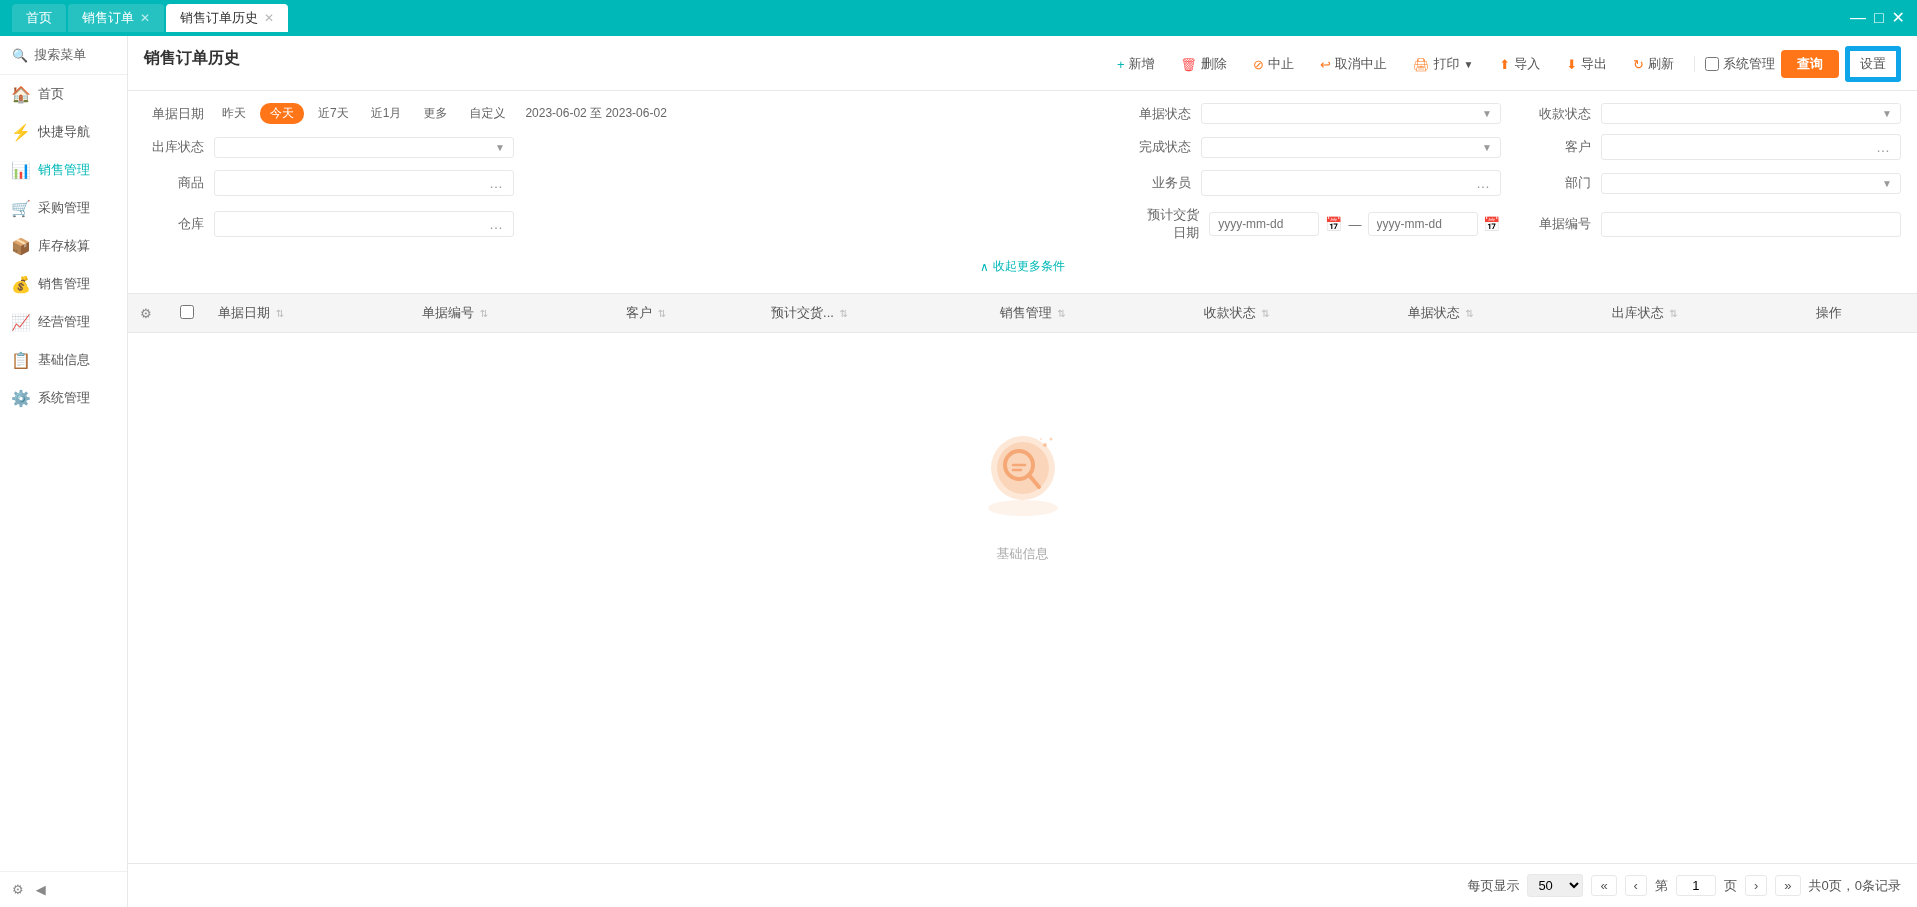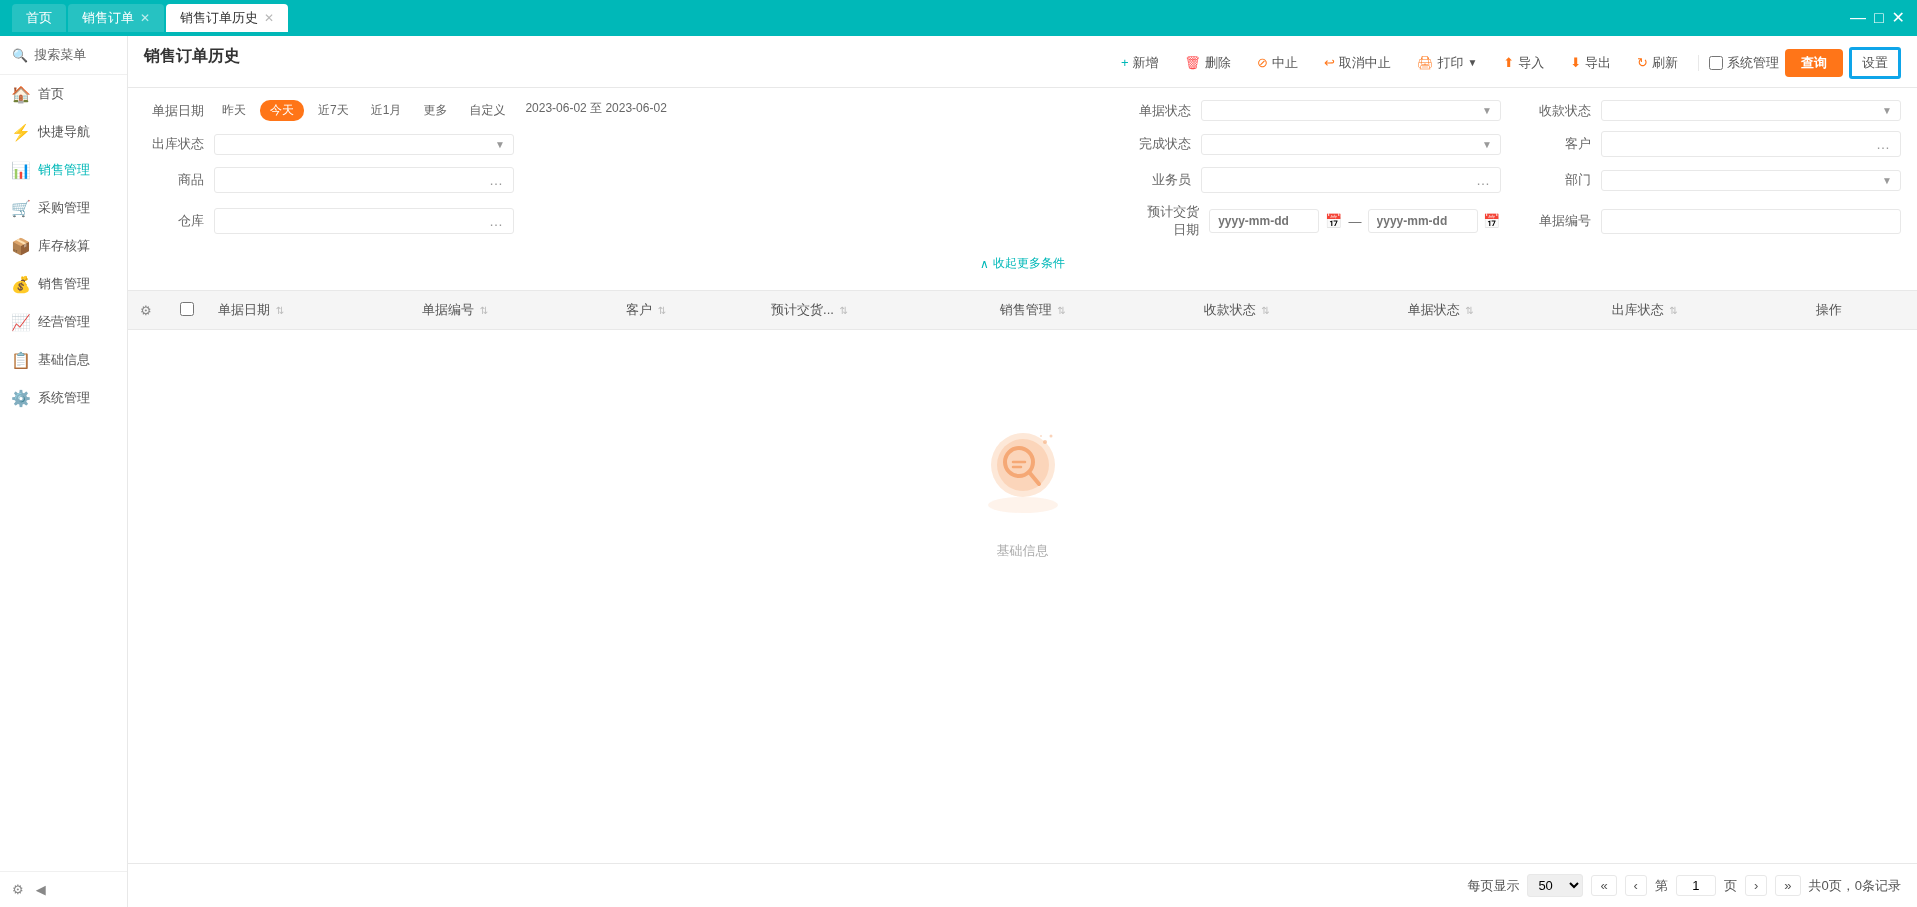--- a/index.html
+++ b/index.html
@@ -30,30 +30,30 @@
     .content-area { flex: 1; overflow: hidden; display: flex; flex-direction: column; background: #f5f5f5; }
     .page-title { font-size: 16px; font-weight: bold; color: #333; margin-bottom: 12px; }
     .toolbar-btn { display: flex; align-items: center; gap: 4px; padding: 4px 10px; border: none; background: none; cursor: pointer; font-size: 13px; color: #555; border-radius: 3px; }
     .toolbar-btn.primary { background: #ff7518; color: #fff; border-radius: 4px; font-weight: bold; }
 
     
     .filter-area { background: #fff; padding: 12px 16px; border-bottom: 1px solid #e8e8e8; }
     .filter-row { display: flex; align-items: center; margin-bottom: 10px; gap: 0; }
     .filter-row:last-child { margin-bottom: 0; }
     .filter-label { width: 70px; color: #666; font-size: 13px; flex-shrink: 0; text-align: right; padding-right: 10px; }
-    .filter-date-group { display: flex; gap: 6px; }
+    .filter-date-group { display: flex; align-items: center; gap: 6px; }
     .date-btn { padding: 2px 8px; border-radius: 3px; border: none; background: none; cursor: pointer; font-size: 12px; color: #666; }
     .date-btn.active { background: #ff7518; color: #fff; border-radius: 10px; padding: 2px 10px; }
     .date-range { font-size: 12px; color: #666; margin-left: 6px; }
     .filter-select { display: flex; align-items: center; width: 280px; border: 1px solid #e8e8e8; border-radius: 3px; padding: 4px 8px; background: #fff; cursor: pointer; font-size: 13px; color: #999; }
     .filter-select-arrow { margin-left: auto; color: #999; font-size: 10px; }
     .filter-select-dots { margin-left: auto; color: #999; font-size: 14px; letter-spacing: 2px; }
     .filter-input { border: 1px solid #e8e8e8; border-radius: 3px; padding: 4px 8px; font-size: 13px; color: #999; background: #fff; outline: none; }
     .filter-date-input { display: flex; align-items: center; gap: 6px; }
-    .date-input-field { border: 1px solid #e8e8e8; border-radius: 3px; padding: 4px 8px; font-size: 12px; color: #999; background: #fff; width: 110px; font-weight: bold; }
+    .date-input-field { border: 1px solid #e8e8e8; border-radius: 3px; padding: 4px 8px; font-size: 12px; color: #999; background: #fff; width: 110px; }
     .date-sep { color: #666; }
     .cal-icon { color: #bbb; font-size: 14px; cursor: pointer; }
     .collapse-btn { display: flex; align-items: center; justify-content: center; width: 100%; padding: 6px 0; color: #00b8b8; font-size: 12px; cursor: pointer; gap: 4px; }
 
     
     .table-area { flex: 1; overflow: auto; background: #fff; margin: 0; }
     .data-table { width: 100%; border-collapse: collapse; }
     .data-table th { background: #f5f5f5; border-bottom: 1px solid #e8e8e8; padding: 10px 12px; text-align: left; font-weight: normal; color: #555; font-size: 13px; white-space: nowrap; }
     .data-table th .sort-icon { color: #bbb; font-size: 10px; margin-left: 2px; }
     .data-table td { border-bottom: 1px solid #f0f0f0; padding: 10px 12px; font-size: 13px; }
@@ -189,21 +189,21 @@
             <span>刷新</span>
           </button>
           <div style="width:1px;height:16px;background:#e8e8e8;margin:0 4px;"></div>
           <label class="show-detail-label">
             <input type="checkbox" class="show-detail-checkbox" style="">
             <span>系统管理</span>
           </label>
           <button class="toolbar-btn primary" style="background:#ff7518;color:#fff;border-radius:4px;padding:5px 16px;">
             <span>查询</span>
           </button>
-          <button class="toolbar-btn" style="border:3px solid #0ea5e9;">
+          <button class="toolbar-btn" style="border:5px solid #0ea5e9;">
             <span>设置</span>
           </button>
         </div>
       </div>
     </div>
 
     <div class="filter-area">
 
       <div class="filter-row">
         <span class="filter-label">单据日期</span>

